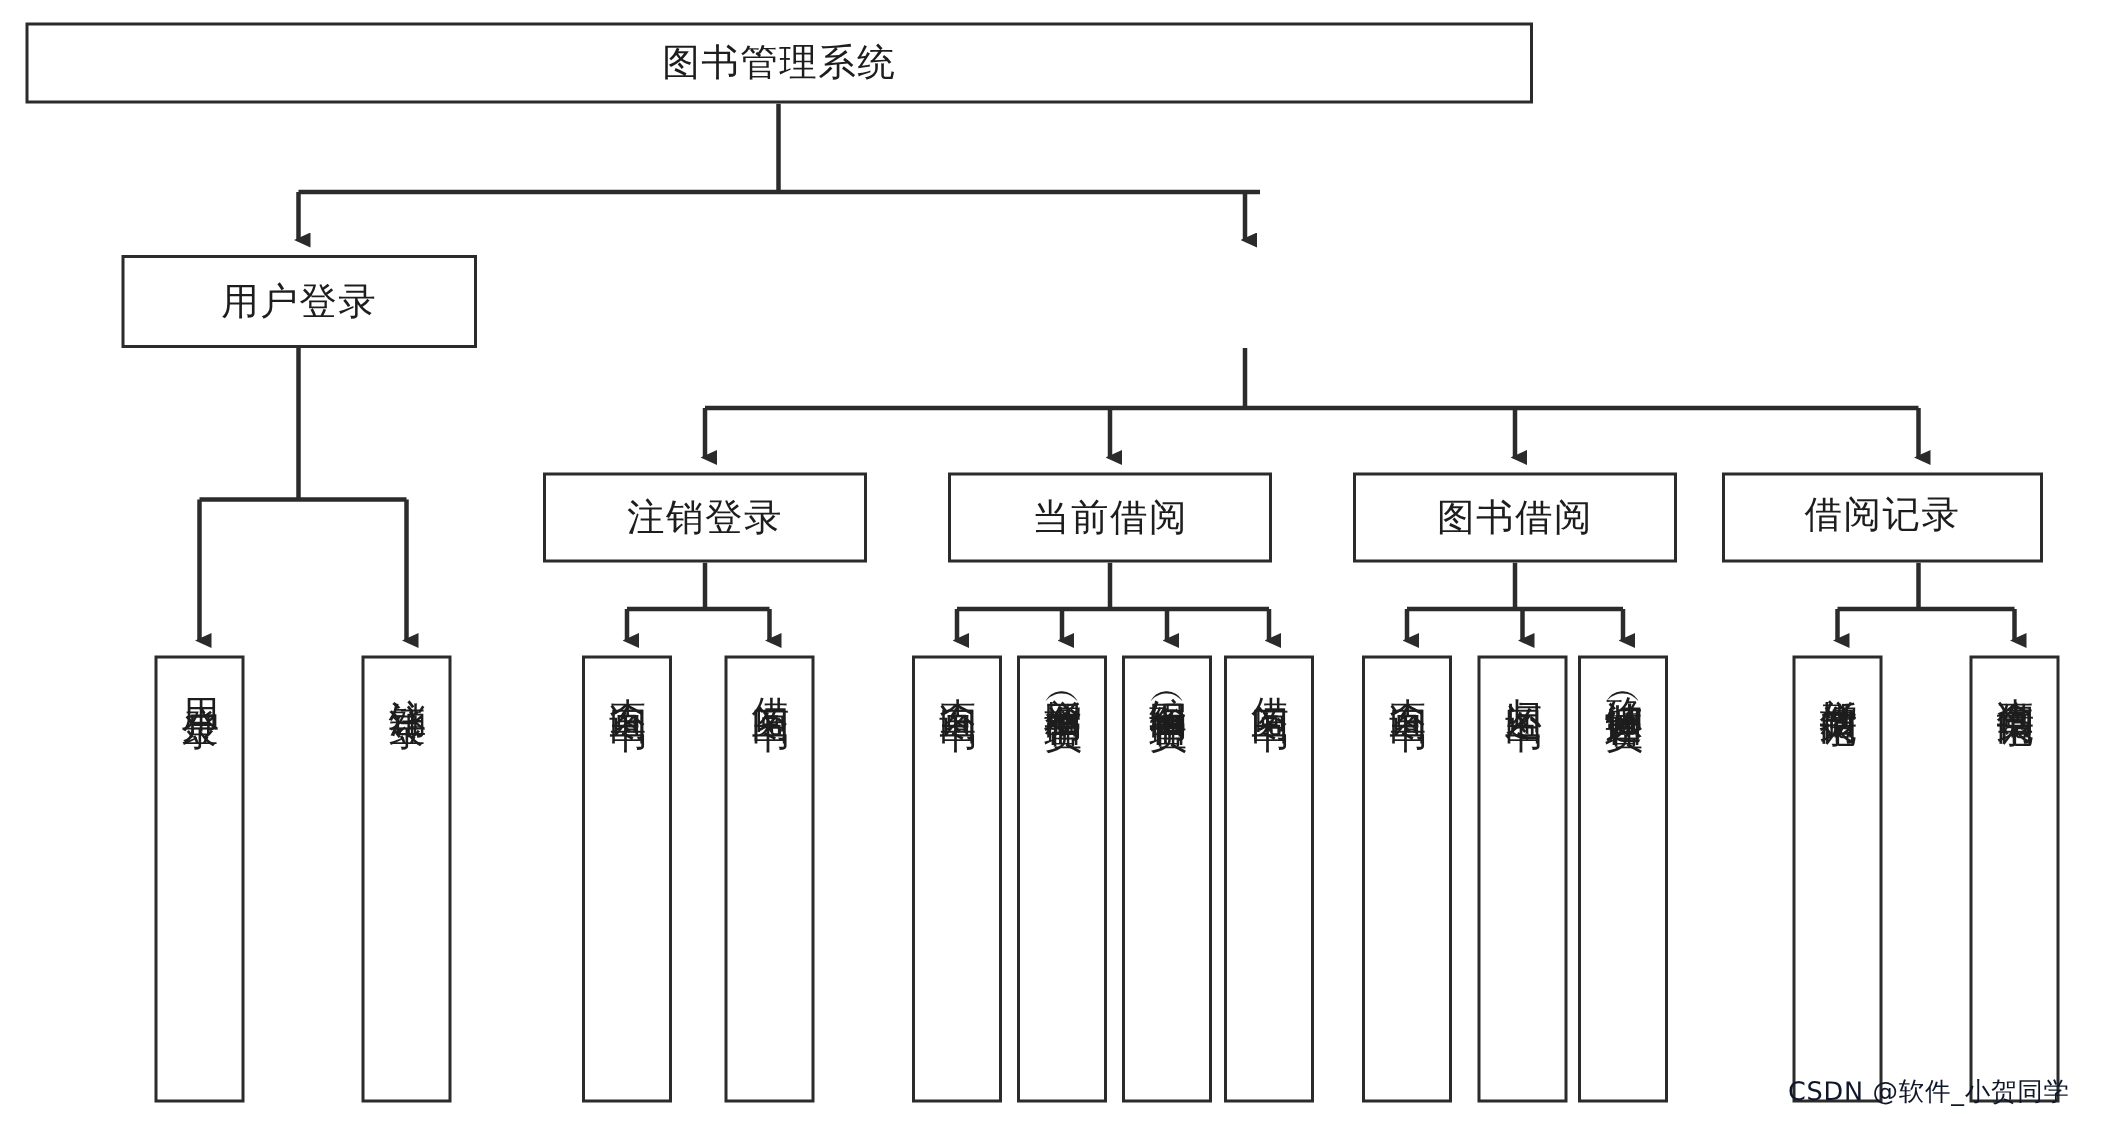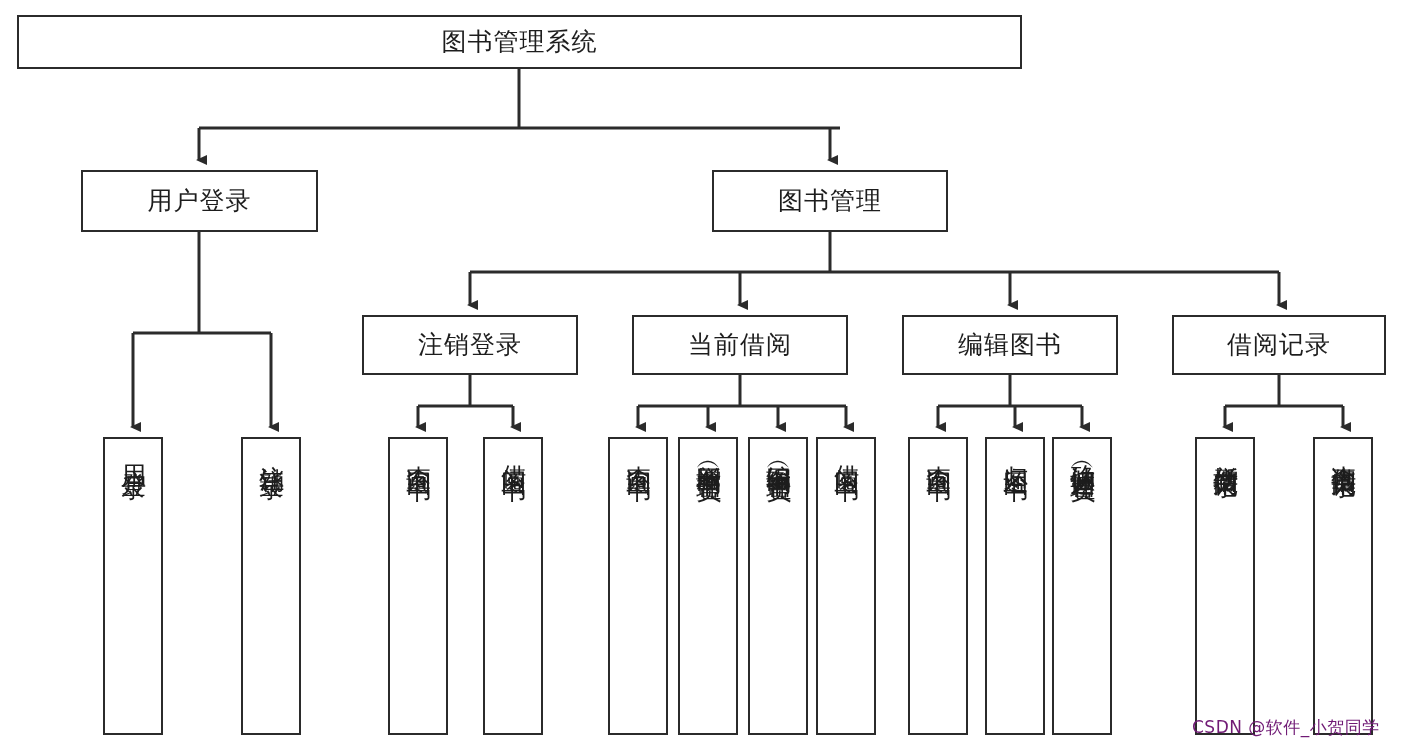--- a/index.html
+++ b/index.html
@@ -45,21 +45,21 @@
     font-size:25px;
     line-height:1.05;
     letter-spacing:4px;
     white-space:nowrap;
   }
   .node.vert.tall .label{
     letter-spacing:2px;
   }
   .watermark{
     position:absolute;
-    color:#701a75;
+    color:#0f172a;
     font-size:17px;
     letter-spacing:0.5px;
     white-space:nowrap;
     pointer-events:none;
   }
 </style>
 </head>
 <body>
 
 <div id="canvas">
@@ -114,34 +114,31 @@
     </g>
   </svg>
 
   <div class="node horiz root" style="left:17px;top:15px;width:1005px;height:54px;">
     <span class="label">图书管理系统</span>
   </div>
 
   <div class="node horiz" style="left:81px;top:170px;width:237px;height:62px;">
     <span class="label">用户登录</span>
   </div>
-  <div class="node horiz" style="left:712px;top:170px;width:236px;height:62px;">
-    <span class="label">图书管理</span>
-  </div>
 
   <div class="node horiz" style="left:362px;top:315px;width:216px;height:60px;">
     <span class="label">注销登录</span>
   </div>
   <div class="node horiz" style="left:632px;top:315px;width:216px;height:60px;">
     <span class="label">当前借阅</span>
   </div>
   <div class="node horiz" style="left:902px;top:315px;width:216px;height:60px;">
-    <span class="label">编辑图书</span>
+    <span class="label">图书借阅</span>
   </div>
-  <div class="node horiz" style="left:1172px;top:315px;width:214px;height:60px;">
+  <div class="node horiz" style="left:1148px;top:315px;width:214px;height:60px;font-family:Liberation Mono, monospace;">
     <span class="label">借阅记录</span>
   </div>
 
   <div class="node vert" style="left:103px;top:437px;width:60px;height:298px;">
     <span class="label">用户登录</span>
   </div>
   <div class="node vert" style="left:241px;top:437px;width:60px;height:298px;">
     <span class="label">注销登录</span>
   </div>
 

